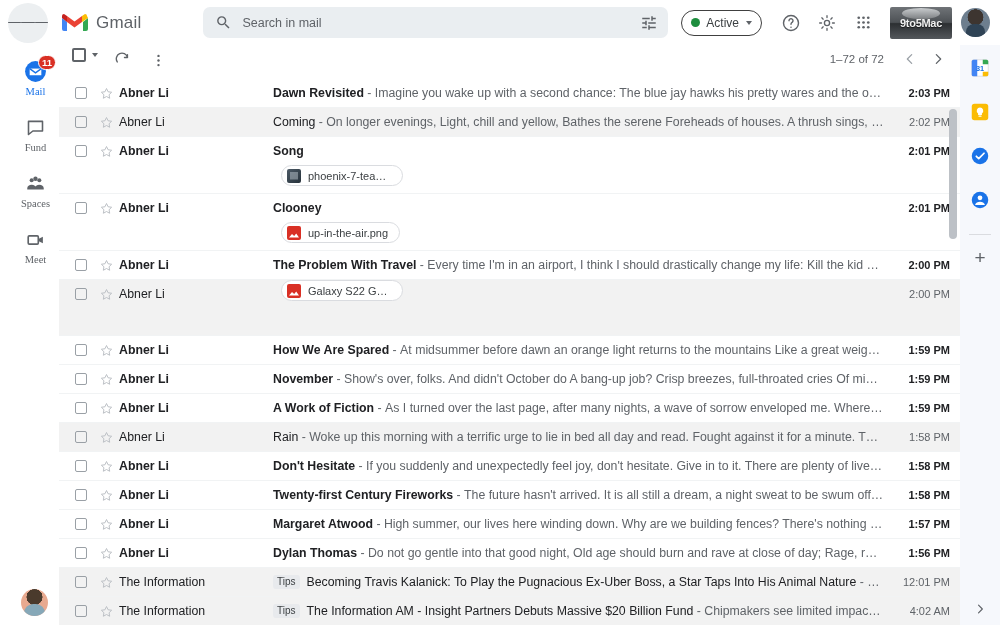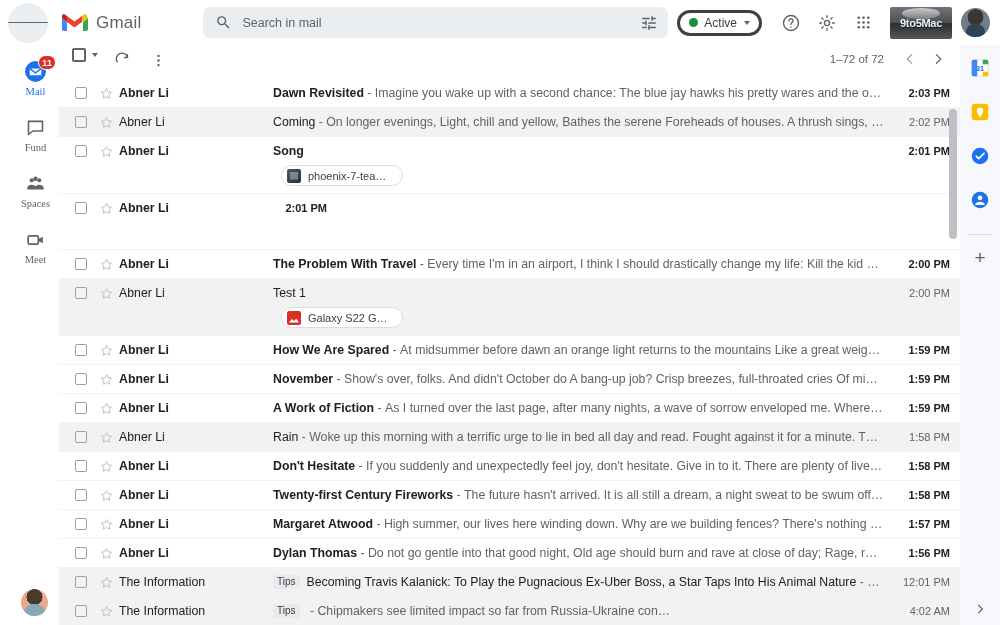--- a/index.html
+++ b/index.html
@@ -36,21 +36,21 @@
     flex: 1; border: none; background: transparent; outline: none;
     font-family: "Liberation Sans", sans-serif; font-size: 12.5px;
     color: #3c4043; margin-left: 10px;
   }
   .searchbar input::placeholder { color: #5f6368; }
   .tuneicon { flex: 0 0 22px; display: flex; align-items: center; justify-content: center; cursor: pointer; }
 
   .headright { margin-left: auto; display: flex; align-items: center; gap: 2px; padding-right: 4px; }
   .statuspill {
     display: flex; align-items: center; gap: 6px; height: 26px;
-    border: 3px solid #404040; border-radius: 14px; padding: 0 9px 0 9px;
+    border: 1px solid #404040; border-radius: 14px; padding: 0 9px 0 9px;
     cursor: pointer; margin-right: 10px;
   }
   .statusdot { width: 9px; height: 9px; border-radius: 50%; background: #1e8e3e; flex: 0 0 9px; }
   .statuslabel { font-size: 12px; color: #3c4043; }
   .caret { width: 0; height: 0; border-left: 3.5px solid transparent; border-right: 3.5px solid transparent; border-top: 4px solid #5f6368; margin-left: 1px; }
   .hicon { width: 34px; height: 34px; border-radius: 50%; display: flex; align-items: center; justify-content: center; cursor: pointer; }
   .logobadge {
     width: 62px; height: 32px; margin-left: 8px; border-radius: 2px;
     background: linear-gradient(180deg,#6f7377 0%,#4d5155 48%,#2c2f32 52%,#54585c 100%);
     display: flex; align-items: center; justify-content: center; overflow: hidden;
@@ -393,20 +393,31 @@
             <div class="row unread tall">
               <span class="rowcell r-cb">
                 <span class="cb2"></span>
               </span>
               <span class="rowcell r-star">
                 <svg width="15" height="15" viewBox="0 0 24 24" fill="none" stroke="#bdc1c6" stroke-width="1.6">
                   <path d="M12 4l2.5 5.2 5.7.8-4.1 4 1 5.6-5.1-2.8-5.1 2.8 1-5.6-4.1-4 5.7-.8z" stroke-linejoin="round"></path>
                 </svg>
               </span>
               <span class="r-sender">Abner Li</span>
+              <span class="r-main">
+                <div class="r-subjline">
+                  <span class="subj">Clooney</span>
+                </div>
+                <div class="attrow">
+                  <span class="chip">
+                    <span class="chipico img"></span>
+                    <span class="chipname">up-in-the-air.png</span>
+                  </span>
+                </div>
+              </span>
               <span class="r-time">2:01 PM</span>
             </div>
             <div class="row unread">
               <span class="rowcell r-cb">
                 <span class="cb2"></span>
               </span>
               <span class="rowcell r-star">
                 <svg width="15" height="15" viewBox="0 0 24 24" fill="none" stroke="#bdc1c6" stroke-width="1.6">
                   <path d="M12 4l2.5 5.2 5.7.8-4.1 4 1 5.6-5.1-2.8-5.1 2.8 1-5.6-4.1-4 5.7-.8z" stroke-linejoin="round"></path>
                 </svg>
@@ -424,23 +435,20 @@
               <span class="rowcell r-cb">
                 <span class="cb2"></span>
               </span>
               <span class="rowcell r-star">
                 <svg width="15" height="15" viewBox="0 0 24 24" fill="none" stroke="#bdc1c6" stroke-width="1.6">
                   <path d="M12 4l2.5 5.2 5.7.8-4.1 4 1 5.6-5.1-2.8-5.1 2.8 1-5.6-4.1-4 5.7-.8z" stroke-linejoin="round"></path>
                 </svg>
               </span>
               <span class="r-sender">Abner Li</span>
               <span class="r-main">
-                <div class="r-subjline">
-                  <span class="subj">Test 1</span>
-                </div>
                 <div class="attrow">
                   <span class="chip">
                     <span class="chipico img"></span>
                     <span class="chipname">Galaxy S22 Goo…</span>
                   </span>
                 </div>
               </span>
               <span class="r-time">2:00 PM</span>
             </div>
             <div class="row unread">
@@ -612,20 +620,21 @@
               </span>
               <span class="rowcell r-star">
                 <svg width="15" height="15" viewBox="0 0 24 24" fill="none" stroke="#bdc1c6" stroke-width="1.6">
                   <path d="M12 4l2.5 5.2 5.7.8-4.1 4 1 5.6-5.1-2.8-5.1 2.8 1-5.6-4.1-4 5.7-.8z" stroke-linejoin="round"></path>
                 </svg>
               </span>
               <span class="r-sender">The Information</span>
               <span class="r-main">
                 <div class="r-subjline">
                   <span class="lbl">Tips</span>
+                  <span class="subj">The Information AM - Insight Partners Debuts Massive $20 Billion Fund</span>
                   <span class="snip">&nbsp;-&nbsp;Chipmakers see limited impact so far from Russia-Ukraine con…</span>
                 </div>
               </span>
               <span class="r-time">4:02 AM</span>
             </div>
           </div>
         <div class="scrollbar">
           <div class="thumb"></div>
         </div>
       </div>

